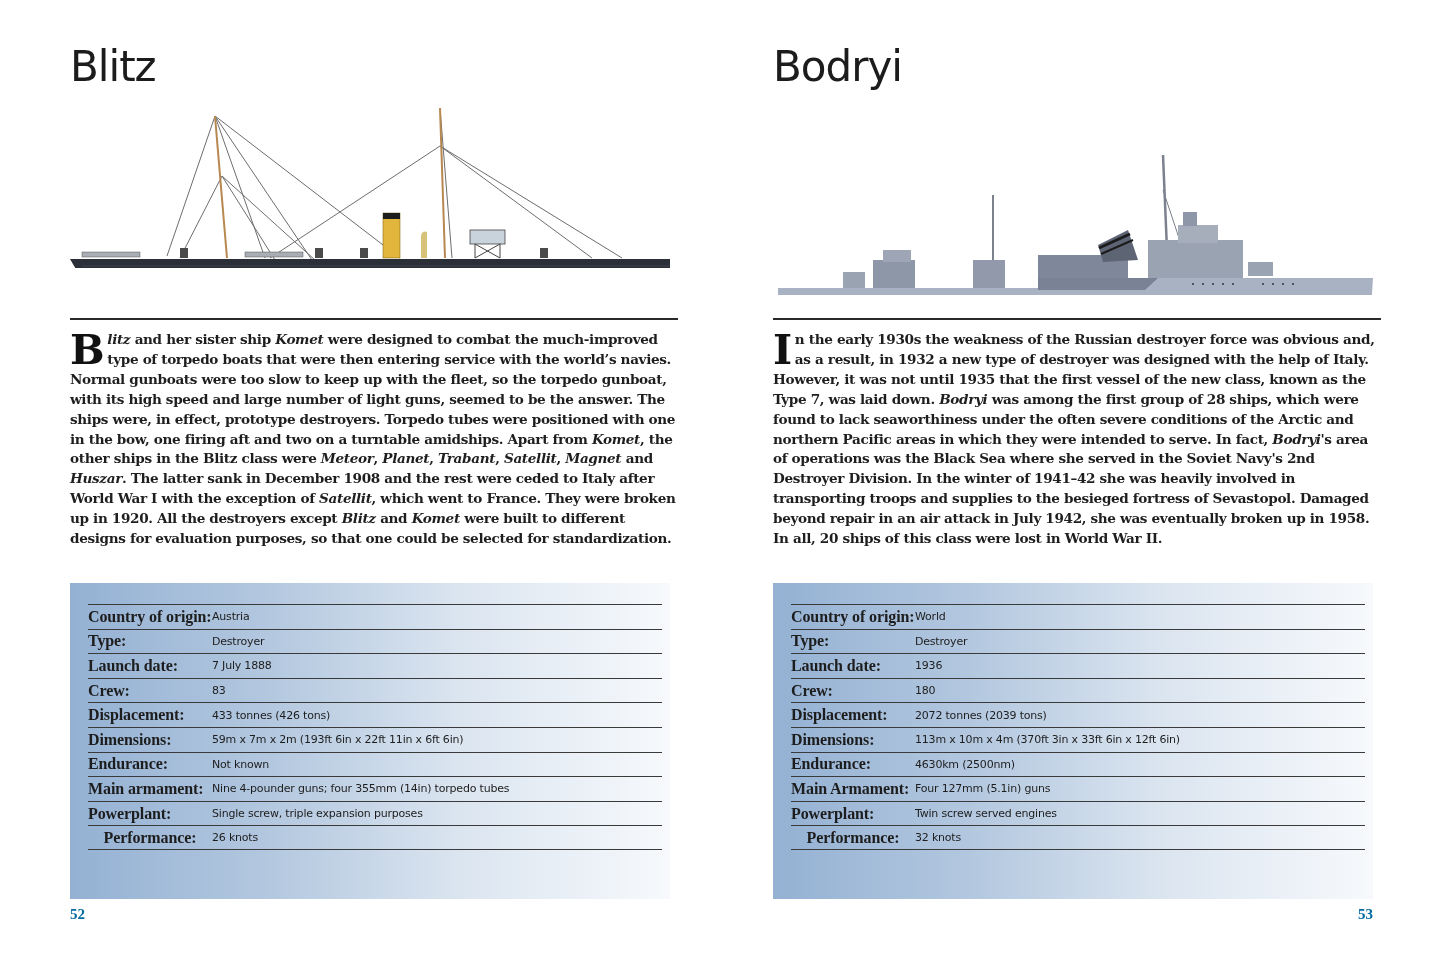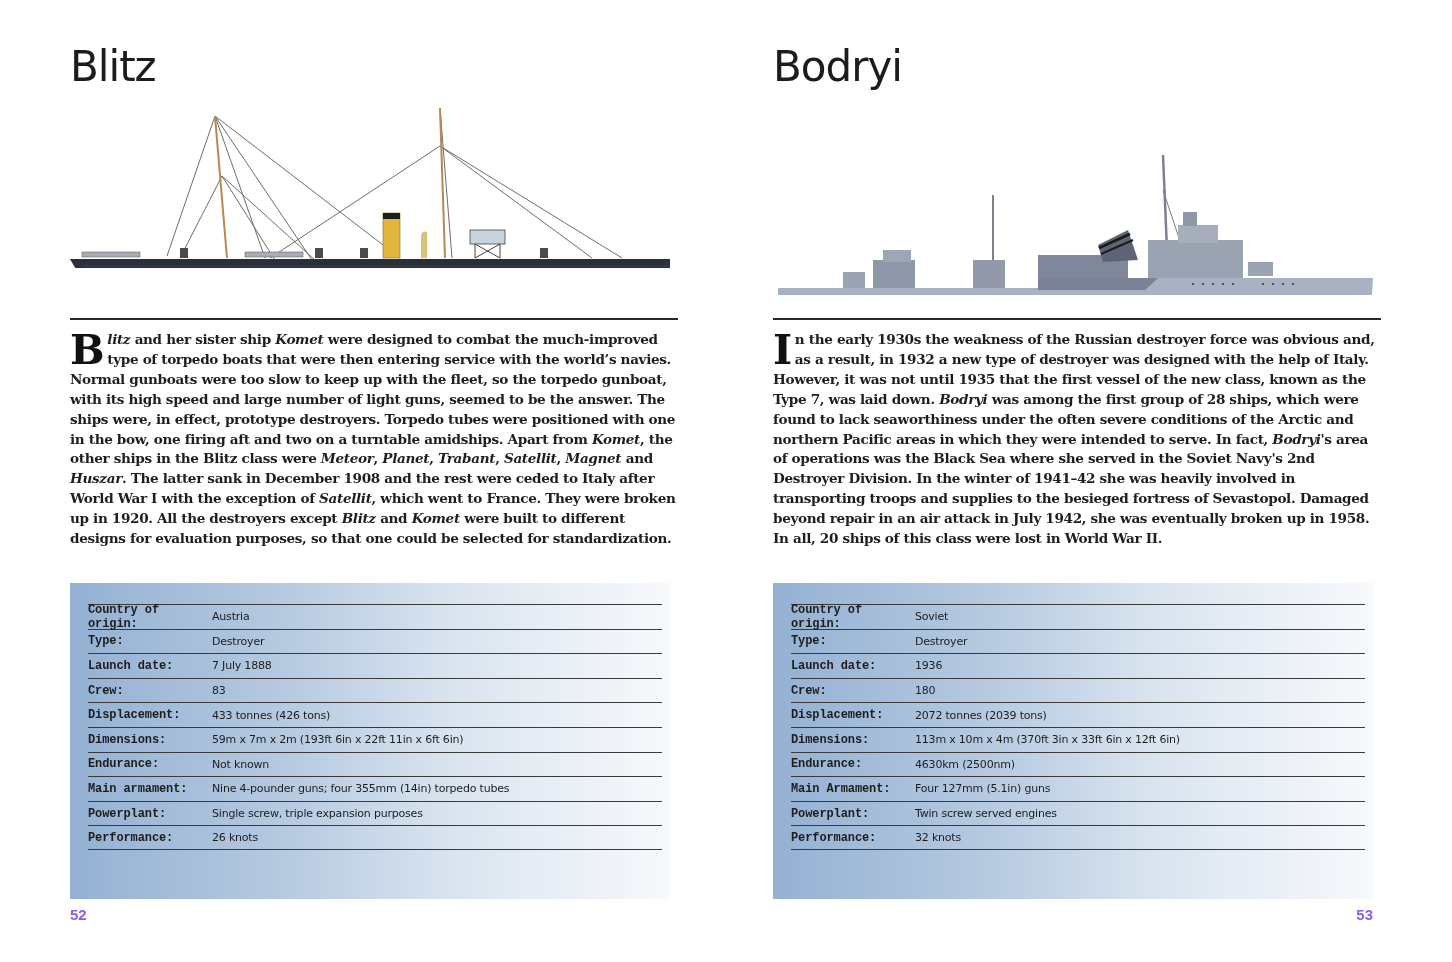--- a/index.html
+++ b/index.html
@@ -37,32 +37,32 @@
 
   .spec-box {
     position: absolute; top: 583px; left: 0; width: 600px; height: 316px;
     background: linear-gradient(90deg, #94b1d3 0%, #b5c9e0 35%, #dbe5f0 65%, #f7f9fc 100%);
   }
   .spec-table { position: absolute; top: 21px; left: 18px; width: 574px; }
   .spec-row {
     display: flex; align-items: center; height: 24.6px;
     border-top: 1.5px solid #3a3a3a;
   }
-  .spec-row:last-child { border-bottom: 1.5px solid #3a3a3a; }
+  .spec-row:last-child { border-bottom: 1.5px solid #3a3a3a; text-align: center; }
   .spec-label {
-    width: 124px; font-family: Liberation Mono, monospace; font-weight: bold;
-    font-size: 12px; color: #1d1d1d; letter-spacing: -0.1px;
+    width: 124px; font-family: Liberation Serif, serif; font-weight: bold;
+    font-size: 16px; color: #1d1d1d; letter-spacing: -0.1px;
   }
   .spec-value {
     font-family: "DejaVu Sans", sans-serif; font-size: 11px; color: #1d1d1d; letter-spacing: -0.2px;
   }
 
   .page-num {
     position: absolute; top: 906px;
-    font-family: Liberation Sans, sans-serif; font-weight: bold; font-size: 15px; color: #8b5cf6;
+    font-family: Liberation Serif, serif; font-weight: bold; font-size: 15px; color: #0369a1;
   }
   .left .page-num { left: 0; }
   .right .page-num { right: 10px; }
 </style>
 </head>
 <body>
 
 <div class="page left">
   <h1 class="title">Blitz</h1>
 
@@ -215,21 +215,21 @@
 
   <div class="body-text">
     <span class="dropcap">I</span>
     <span class="para">n the early 1930s the weakness of the Russian destroyer force was obvious and, as a result, in 1932 a new type of destroyer was designed with the help of Italy. However, it was not until 1935 that the first vessel of the new class, known as the Type 7, was laid down. <i>Bodryi</i> was among the first group of 28 ships, which were found to lack seaworthiness under the often severe conditions of the Arctic and northern Pacific areas in which they were intended to serve. In fact, <i>Bodryi</i>'s area of operations was the Black Sea where she served in the Soviet Navy's 2nd Destroyer Division. In the winter of 1941–42 she was heavily involved in transporting troops and supplies to the besieged fortress of Sevastopol. Damaged beyond repair in an air attack in July 1942, she was eventually broken up in 1958. In all, 20 ships of this class were lost in World War II.</span>
   </div>
 
   <div class="spec-box">
     <div class="spec-table">
         <div class="spec-row">
           <span class="spec-label">Country of origin:</span>
-          <span class="spec-value">Soviet</span>
+          <span class="spec-value">World</span>
         </div>
         <div class="spec-row">
           <span class="spec-label">Type:</span>
           <span class="spec-value">Destroyer</span>
         </div>
         <div class="spec-row">
           <span class="spec-label">Launch date:</span>
           <span class="spec-value">1936</span>
         </div>
         <div class="spec-row">

